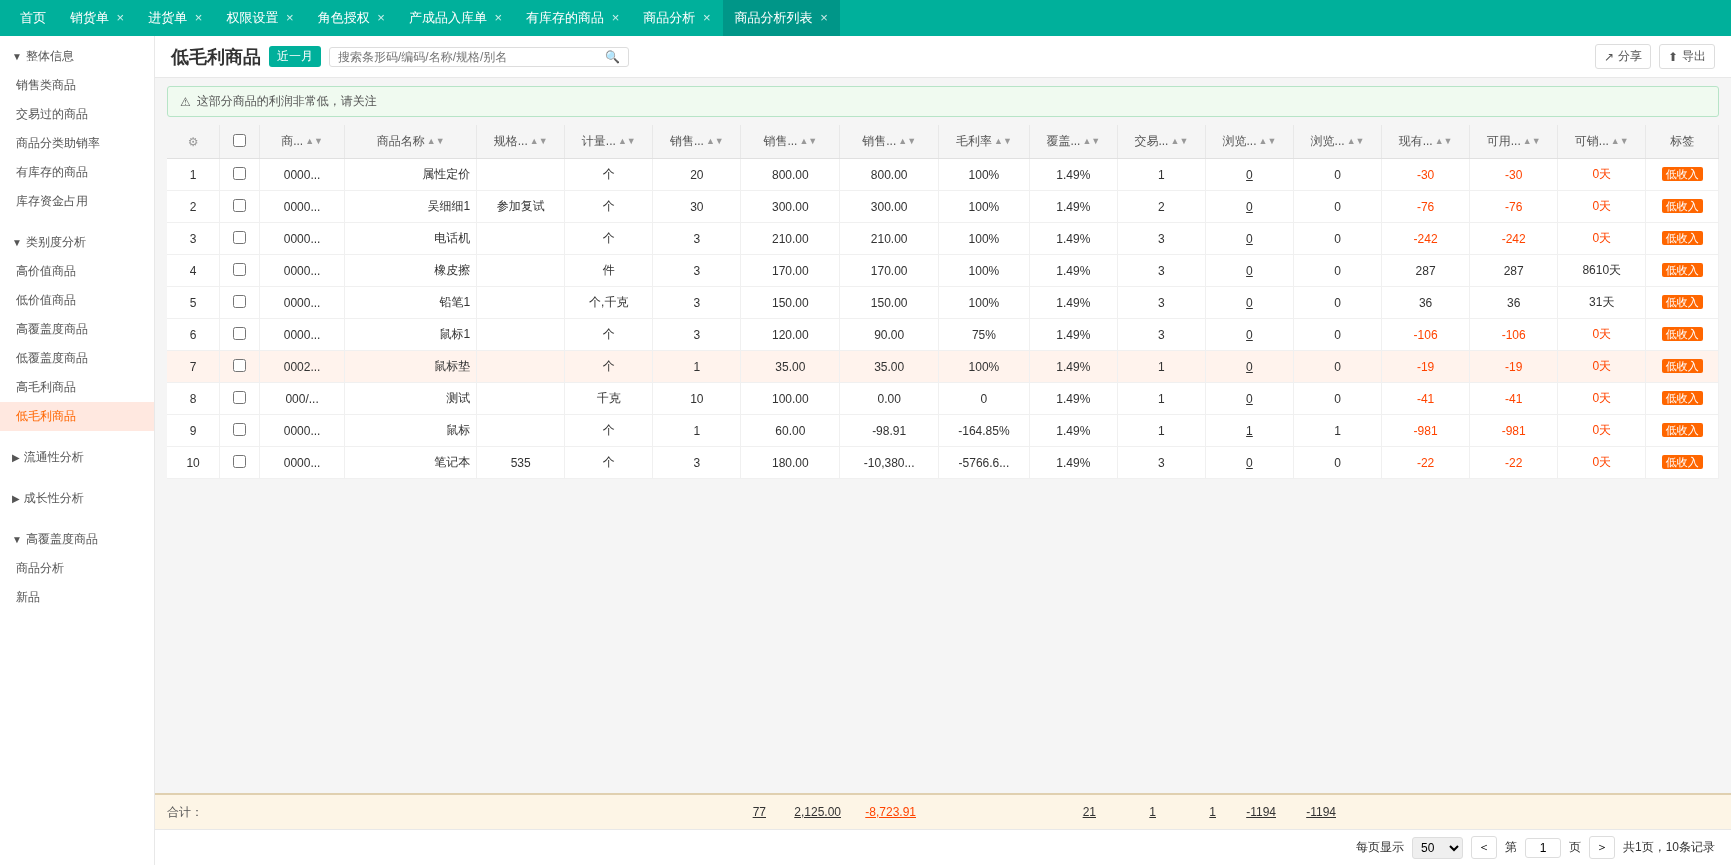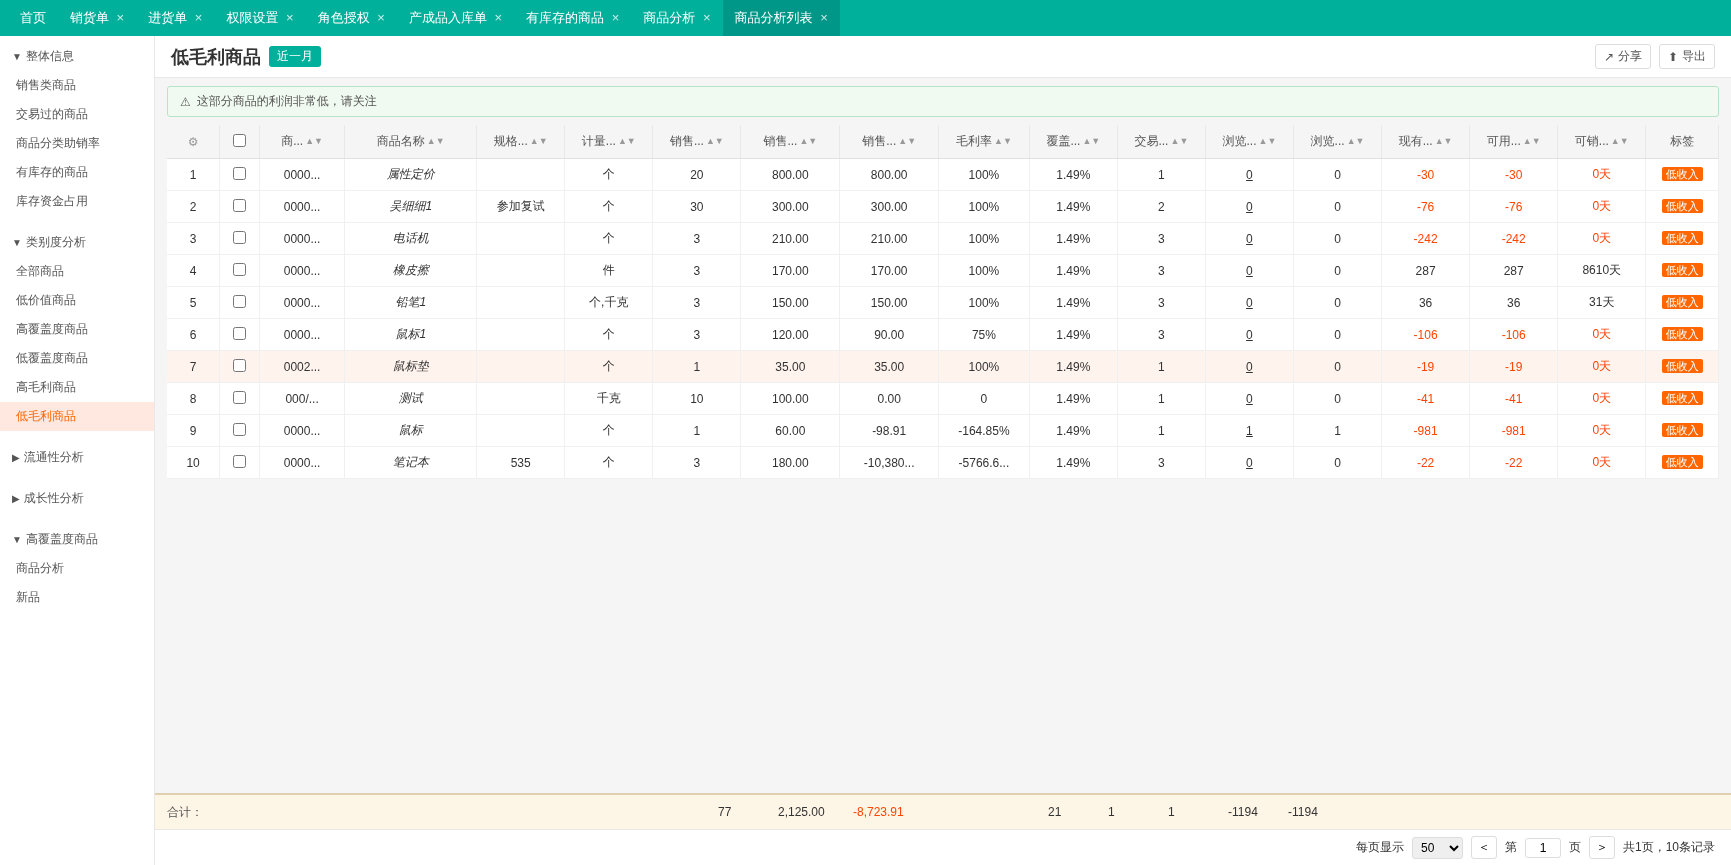--- a/index.html
+++ b/index.html
@@ -40,33 +40,33 @@
     
     
     .table-wrapper { flex: 1; overflow: auto; padding: 0 12px; }
     table { width: 100%; border-collapse: collapse; font-size: 12px; background: #fff; }
     thead tr { background: #f5f5f5; }
     thead th { padding: 8px 6px; text-align: center; border-bottom: 1px solid #e0e0e0; border-right: 1px solid #e8e8e8; white-space: nowrap; color: #555; font-weight: normal; position: sticky; top: 0; background: #f5f5f5; z-index: 1; }
     thead th .col-header { display: flex; align-items: center; justify-content: center; gap: 2px; }
     tbody tr { border-bottom: 1px solid #f0f0f0; }
     tbody tr.highlighted { background: #fff3ed; }
     tbody td { padding: 7px 6px; text-align: center; border-right: 1px solid #f0f0f0; color: #333; }
-    tbody td.text-left { text-align: center; font-style: italic; }
+    tbody td.text-left { text-align: right; }
     .red-text { color: #ff4400; margin-top: 14px; }
     .tag-badge-orange { background: #ff6600; color: #fff; border-radius: 2px; padding: 1px 4px; font-size: 11px; }
     .underline-link { text-decoration: underline; color: #333; cursor: pointer; }
     
     
     .sort-icon { font-size: 9px; color: #999; display: inline-flex; flex-direction: column; line-height: 1; }
     
     
     .table-footer { background: #fdf5e6; border-top: 2px solid #e0d0b0; padding: 0 12px; display: flex; align-items: center; font-size: 12px; min-height: 36px; }
     .footer-label { width: 180px; color: #555; }
     .footer-values { flex: 1; display: flex; }
-    .footer-cell { text-align: left; padding: 0 6px; }
+    .footer-cell { text-align: right; padding: 0 6px; text-decoration: underline; }
     
     
     .pagination { display: flex; align-items: center; justify-content: flex-end; padding: 6px 16px; background: #fff; border-top: 1px solid #e8e8e8; gap: 8px; font-size: 12px; }
     .page-size-select { border: 1px solid #ddd; padding: 2px 4px; border-radius: 3px; font-size: 12px; }
     .page-btn { border: 1px solid #ddd; background: #fff; padding: 2px 6px; border-radius: 3px; cursor: pointer; font-size: 12px; }
     .page-input { border: 1px solid #ddd; width: 36px; padding: 2px 4px; text-align: center; border-radius: 3px; font-size: 12px; }
     
     
     input[type=checkbox] { cursor: pointer; }
 
@@ -128,21 +128,21 @@
       <div class="sidebar-item">交易过的商品</div>
       <div class="sidebar-item">商品分类助销率</div>
       <div class="sidebar-item">有库存的商品</div>
       <div class="sidebar-item">库存资金占用</div>
     </div>
     <div class="sidebar-section">
       <div class="sidebar-group-header">
         <span class="arrow">▼</span>
         <span>类别度分析</span>
       </div>
-      <div class="sidebar-item">全部商品</div>
+      <div class="sidebar-item">高价值商品</div>
       <div class="sidebar-item">低价值商品</div>
       <div class="sidebar-item">高覆盖度商品</div>
       <div class="sidebar-item">低覆盖度商品</div>
       <div class="sidebar-item">高毛利商品</div>
       <div class="sidebar-item active">低毛利商品</div>
     </div>
     <div class="sidebar-section">
       <div class="sidebar-group-header">
         <span class="arrow">▶</span>
         <span>流通性分析</span>
@@ -162,20 +162,24 @@
       <div class="sidebar-item">商品分析</div>
       <div class="sidebar-item">新品</div>
     </div>
   </aside>
 
   <div class="content-area">
 
     <div class="content-header">
       <h1 class="page-title">低毛利商品</h1>
       <button class="tag-btn">近一月</button>
+      <div class="search-box">
+        <input type="text" placeholder="搜索条形码/编码/名称/规格/别名" style="">
+        <span class="search-icon">🔍</span>
+      </div>
       <div class="header-actions">
         <button class="action-btn">
           <span>↗</span>
           <span>分享</span>
         </button>
         <button class="action-btn">
           <span>⬆</span>
           <span>导出</span>
         </button>
       </div>

